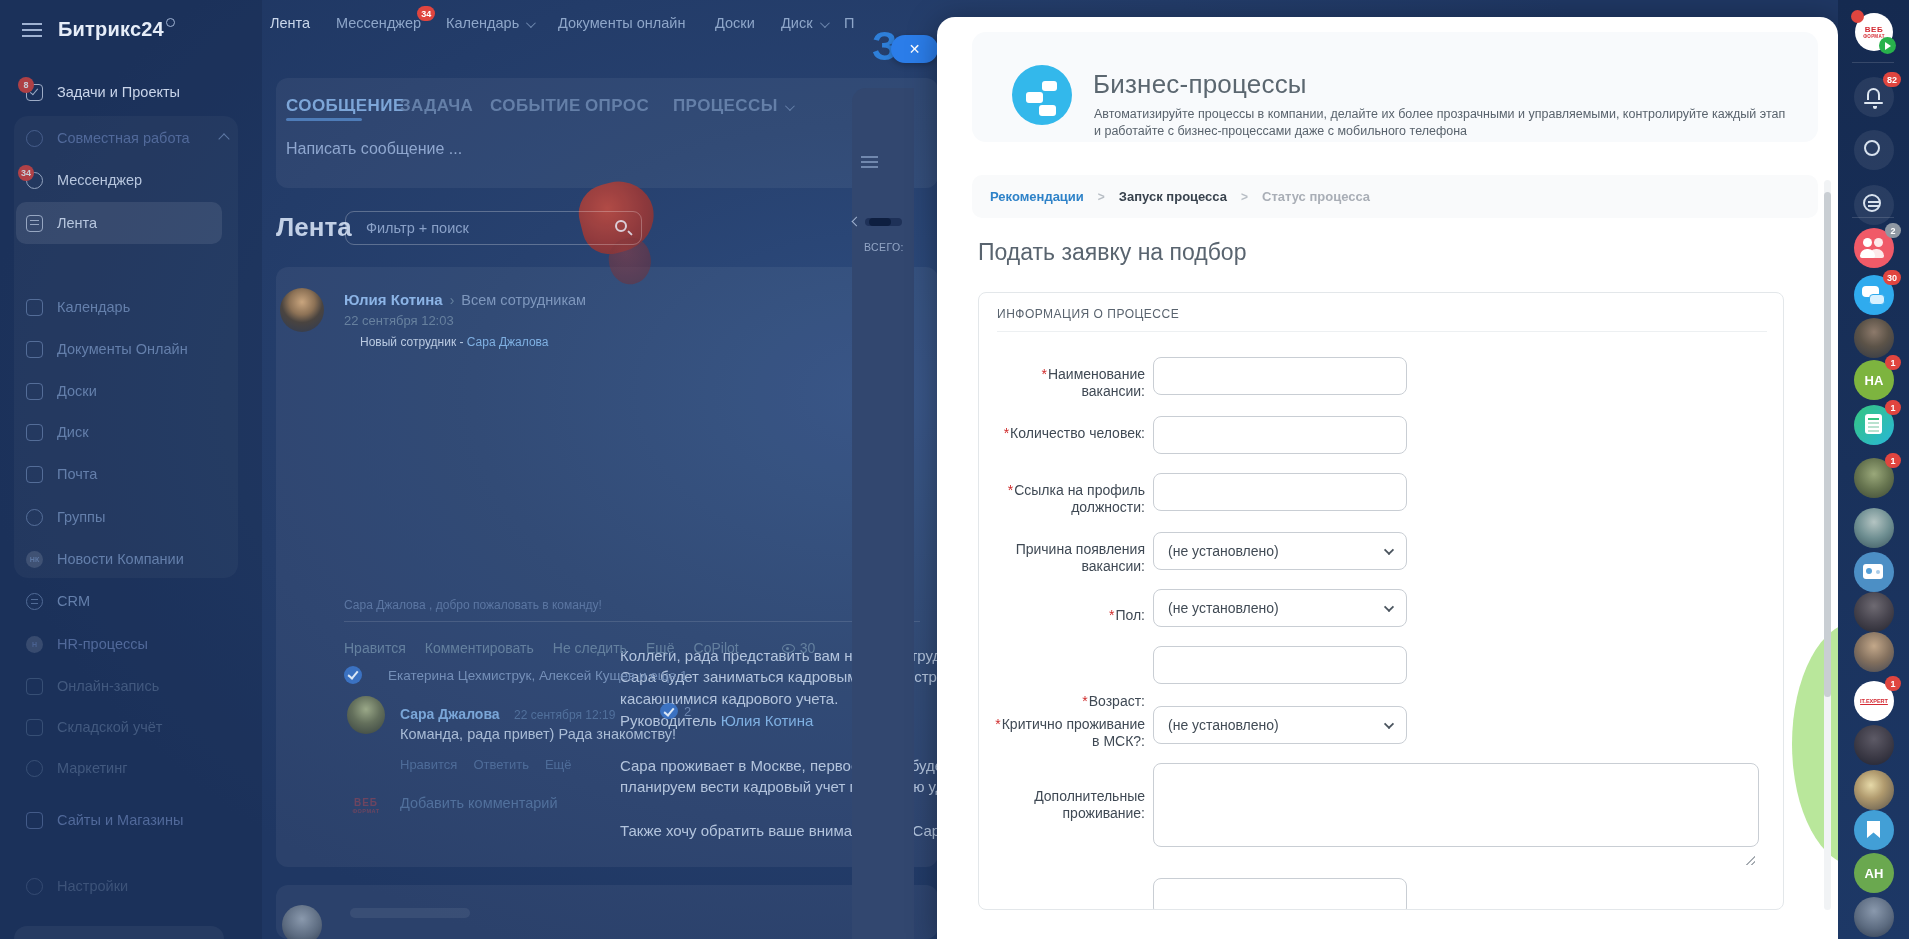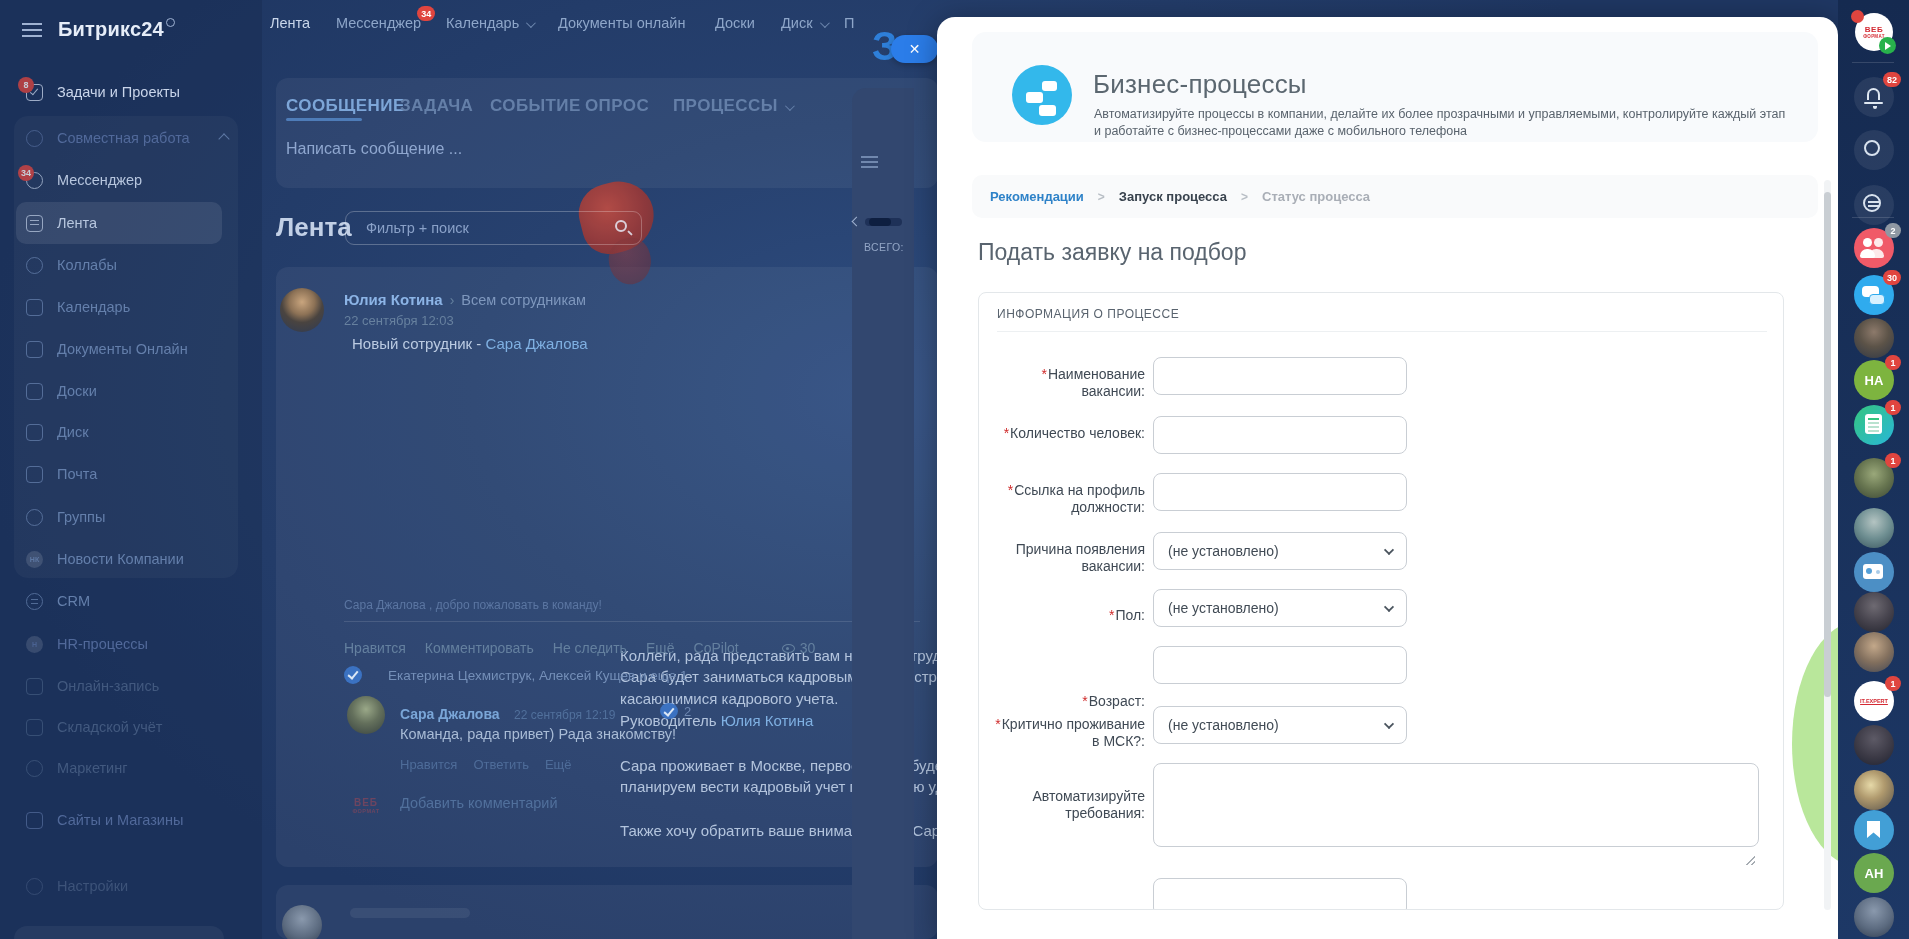--- a/index.html
+++ b/index.html
@@ -207,24 +207,20 @@
           <span class="sbadge">34</span>
         </span>
       <span class="lbl">Мессенджер</span>
     </div>
     <div class="srow c-mid" style="top:209px">
       <span class="sic">
           <span class="lines"></span>
         </span>
       <span class="lbl">Лента</span>
     </div>
-    <div class="srow c-soft" style="top:251px">
-      <span class="sic circle"></span>
-      <span class="lbl">Коллабы</span>
-    </div>
     <div class="srow c-soft" style="top:293px">
       <span class="sic"></span>
       <span class="lbl">Календарь</span>
     </div>
     <div class="srow c-soft" style="top:335px">
       <span class="sic"></span>
       <span class="lbl">Документы Онлайн</span>
     </div>
     <div class="srow c-soft" style="top:377px">
       <span class="sic"></span>
@@ -306,21 +302,21 @@
       <input type="text" placeholder="Фильтр + поиск" style="">
       <span class="mag"></span>
     </div>
 
     <div class="card" style="left:276px;top:267px;width:662px;height:600px">
       <span class="avatar av-main abs" style="left:4px;top:21px;width:44px;height:44px"></span>
       <span class="abs" style="left:68px;top:24px">
         <span class="pname">Юлия Котина</span><span class="parrow">›</span><span class="paud">Всем сотрудникам</span>
       </span>
       <span class="abs pdate" style="left:68px;top:46px">22 сентября 12:03</span>
-      <span class="abs" style="left:76px;top:68px;font-size:15px;color:#bbcbe2;white-space:nowrap">
+      <span class="abs" style="left:84px;top:68px;font-size:12px;color:#bbcbe2;white-space:nowrap">
         <span>Новый сотрудник - </span><span class="plink">Сара Джалова</span>
       </span>
 
       <span class="pline" style="top:380px"><span>Коллеги, рада представить вам нового сотрудника - </span><span class="plink">Сара Джалова</span><span> , менедже</span></span>
       <span class="pline" style="top:401px">Сара будет заниматься кадровым администрированием - приемами, перевод</span>
       <span class="pline" style="top:423px">касающимися кадрового учета.</span>
       <span class="pline" style="top:445px"><span>Руководитель </span><span class="plink">Юлия Котина</span></span>
       <span class="pline" style="top:490px">Сара проживает в Москве, первое время будет посещать офис для приема те</span>
       <span class="pline" style="top:511px">планируем вести кадровый учет полностью удаленно, максимально автомати</span>
       <span class="pline" style="top:555px">Также хочу обратить ваше внимание, что Сара работает снами на неполной</span>
@@ -437,21 +433,21 @@
 
       <div class="frow-label" style="top:400px"><span class="star">*</span><span>Возраст:</span></div>
       <input class="finput" style="top: 353px;">
 
       <div class="frow-label" style="top:423px"><span class="star">*</span><span>Критично проживание в МСК?:</span></div>
       <div class="fselect" style="top:413px">
           <span>(не установлено)</span>
           <span class="scaret"></span>
         </div>
 
-      <div class="frow-label" style="top:495px"><span class="star"></span><span>Автоматизируйте требования:</span></div>
+      <div class="frow-label" style="top:495px"><span class="star"></span><span>Дополнительные проживание:</span></div>
       <textarea class="ftextarea" style="top: 470px;"></textarea>
       <span class="resizegrip"></span>
 
       <input class="finput" style="top: 585px;">
     </div>
 
     <div class="greenshape">
         <i></i>
       </div>
     <span class="mscroll-track"></span>

